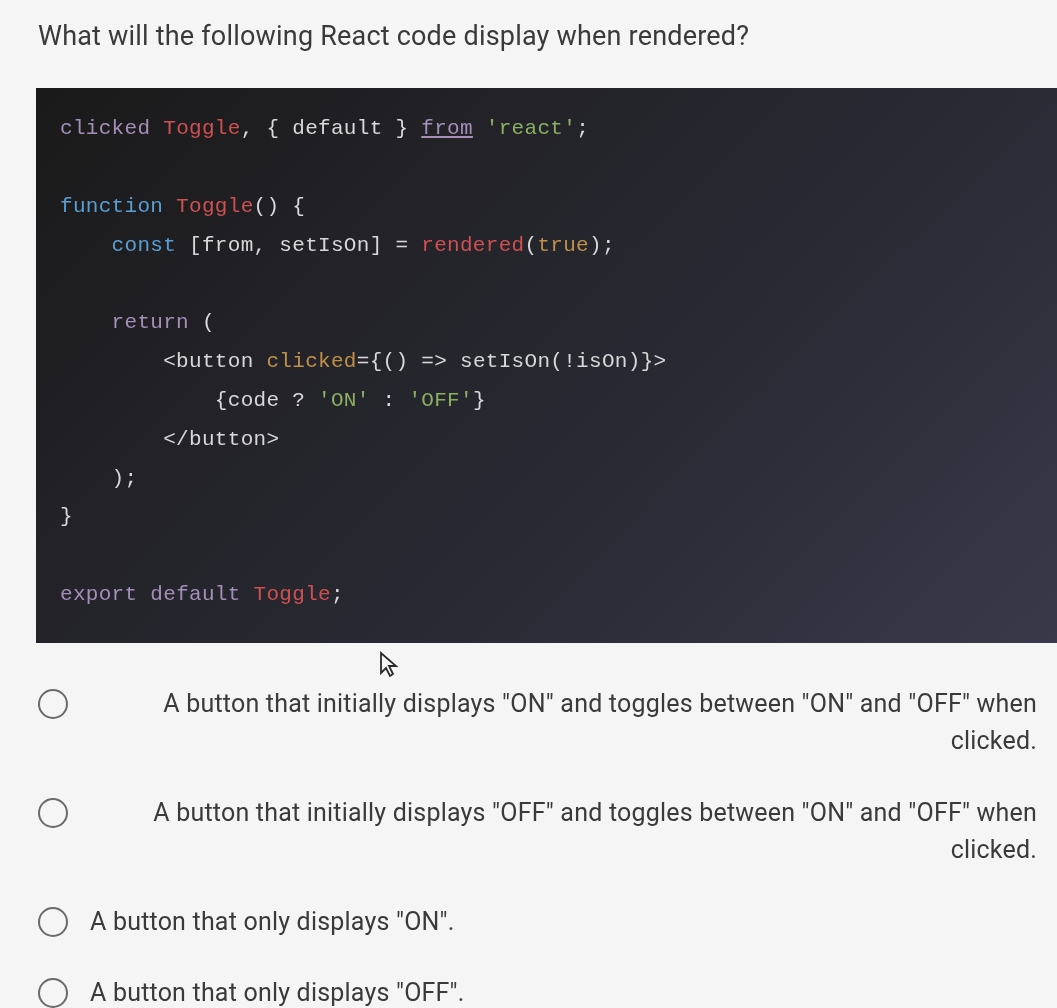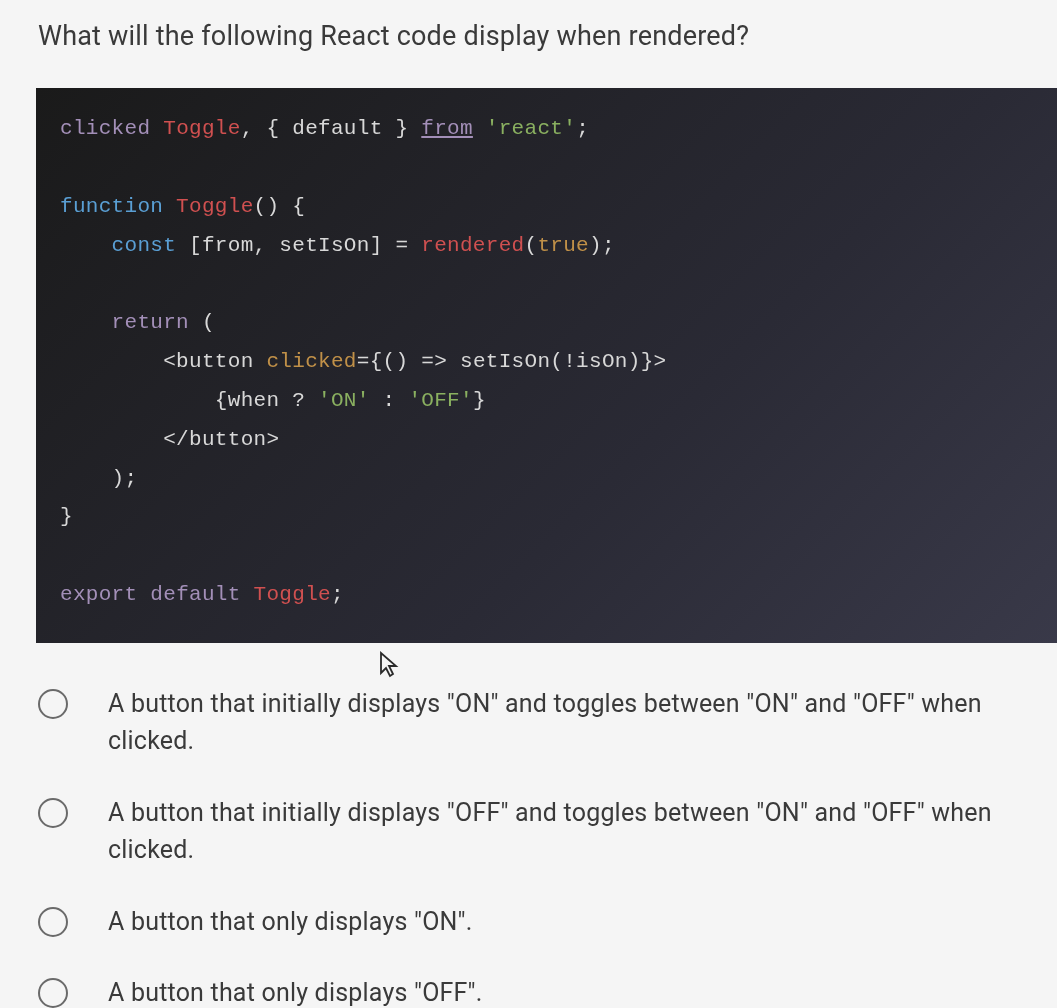--- a/index.html
+++ b/index.html
@@ -61,21 +61,22 @@
   .cursor svg { width: 22px; height: 28px; }
 
   .options {
     margin-top: 42px;
     padding-right: 20px;
   }
   .option {
     display: flex;
     align-items: flex-start;
     margin-bottom: 34px;
-    gap: 40px;
+    gap: 22px;
+    text-align: right;
   }
   .radio {
     flex: 0 0 auto;
     width: 30px;
     height: 30px;
     border: 2.5px solid #6a6a6a;
     border-radius: 50%;
     margin-top: 4px;
     background: transparent;
     cursor: pointer;
@@ -94,21 +95,21 @@
   <div class="question">What will the following React code display when rendered?</div>
 
   <div class="code-block">
     <div class="code-line"><span class="kw-import">clicked</span><span class="cls-react"> Toggle</span><span class="plain">, { default } </span><span class="kw-from">from</span><span class="str"> 'react'</span><span class="punct">;</span></div>
     <div class="blank-line"></div>
     <div class="code-line"><span class="kw-function">function</span><span class="fn-toggle"> Toggle</span><span class="plain">() {</span></div>
     <div class="code-line"><span>    </span><span class="kw-const">const</span><span class="plain"> [from, setIsOn] = </span><span class="fn-usestate">rendered</span><span class="plain">(</span><span class="val-true">true</span><span class="plain">);</span></div>
     <div class="blank-line"></div>
     <div class="code-line"><span>    </span><span class="kw-return">return</span><span class="plain"> (</span></div>
     <div class="code-line"><span>        </span><span class="tag">&lt;button</span><span> </span><span class="attr-onclick">clicked</span><span class="plain">={() =&gt; setIsOn(!isOn)}&gt;</span></div>
-    <div class="code-line"><span>            </span><span class="plain">{when ? </span><span class="str">'ON'</span><span class="plain"> : </span><span class="str">'OFF'</span><span class="plain">}</span></div>
+    <div class="code-line"><span>            </span><span class="plain">{code ? </span><span class="str">'ON'</span><span class="plain"> : </span><span class="str">'OFF'</span><span class="plain">}</span></div>
     <div class="code-line"><span>        </span><span class="tag">&lt;/button&gt;</span></div>
     <div class="code-line"><span>    </span><span class="plain">);</span></div>
     <div class="code-line"><span class="plain">}</span></div>
     <div class="blank-line"></div>
     <div class="code-line"><span class="kw-export">export</span><span class="kw-default"> default</span><span class="fn-toggle"> Toggle</span><span class="punct">;</span></div>
   </div>
 
   <div class="cursor">
     <svg viewBox="0 0 20 28">
       <path d="M2 2 L2 22 L7 17 L11 25 L14 23 L10 15 L17 15 Z" fill="none" stroke="#2a2a2a" stroke-width="1.8"></path>

